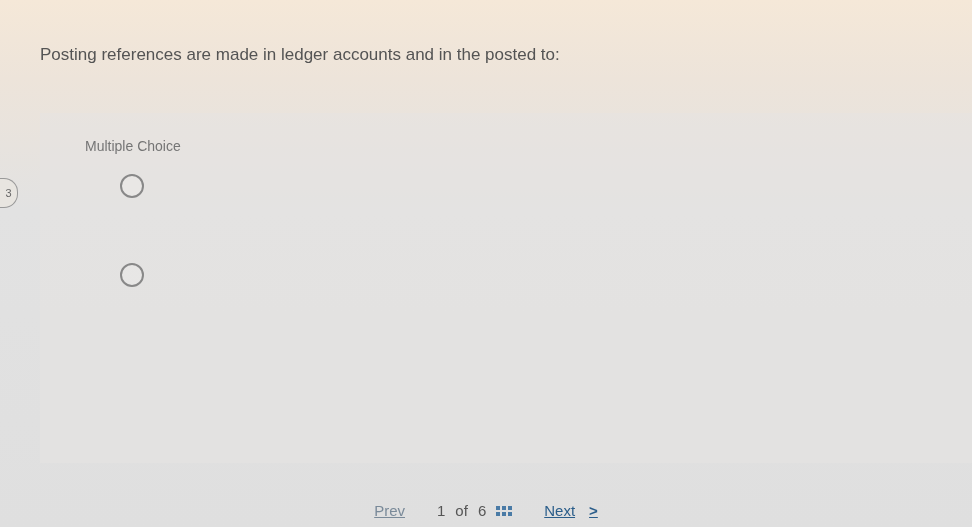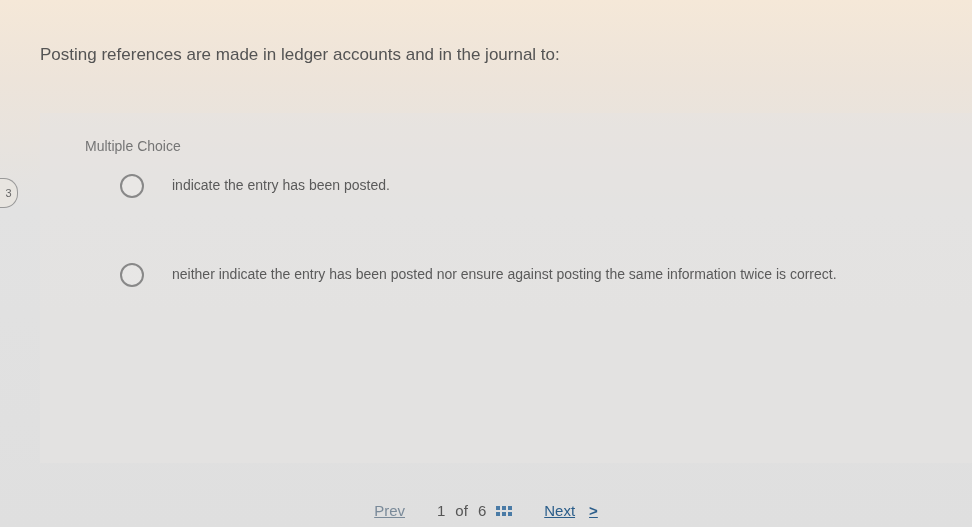--- a/index.html
+++ b/index.html
@@ -126,37 +126,35 @@
     }
     .chevron {
       font-weight: bold;
       text-decoration: none;
       display: inline-block;
     }
   </style>
 </head>
 <body>
 
-<div class="question-header">Posting references are made in ledger accounts and in the journal to:</div>
+<div class="question-header">Posting references are made in ledger accounts and in the posted to:</div>
 
 <div class="side-badge">3</div>
 <div class="side-marker"></div>
 
 <div class="mc-container">
   <div class="mc-label">Multiple Choice</div>
 
   <div class="option-row">
     <div class="radio-circle"></div>
-    <div class="option-text">indicate the entry has been posted.</div>
   </div>
 
 
   <div class="option-row">
     <div class="radio-circle"></div>
-    <div class="option-text">neither indicate the entry has been posted nor ensure against posting the same information twice is correct.</div>
   </div>
 </div>
 
 <div class="nav-bar">
   <div class="nav-prev">Prev</div>
   <div class="nav-counter">
     <span>1</span>
     <span>of</span>
     <span>6</span>
     <div class="grid-icon">

